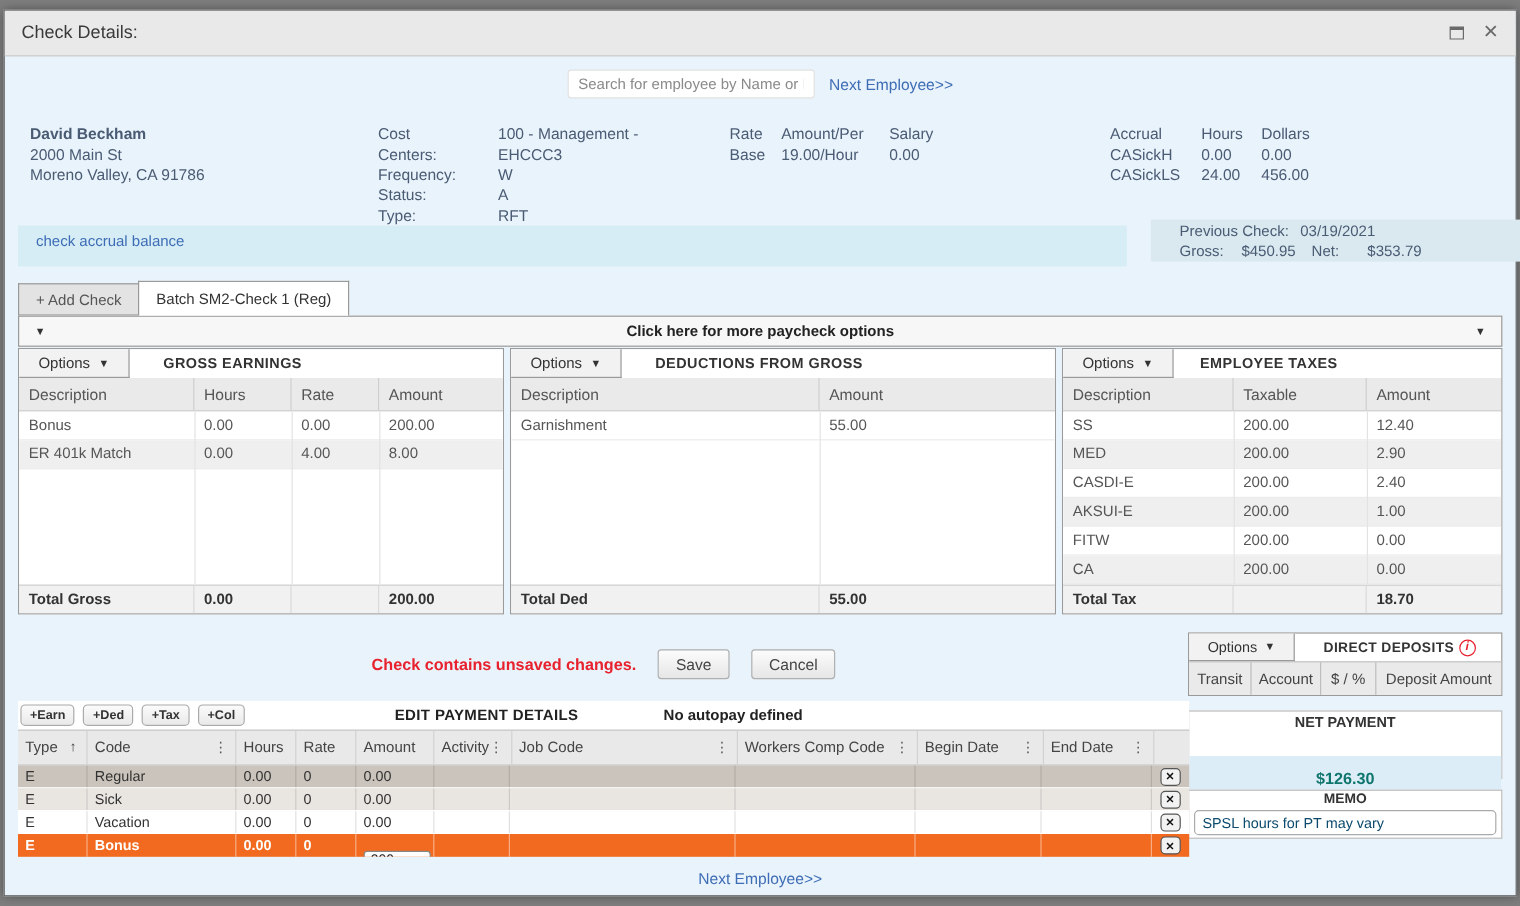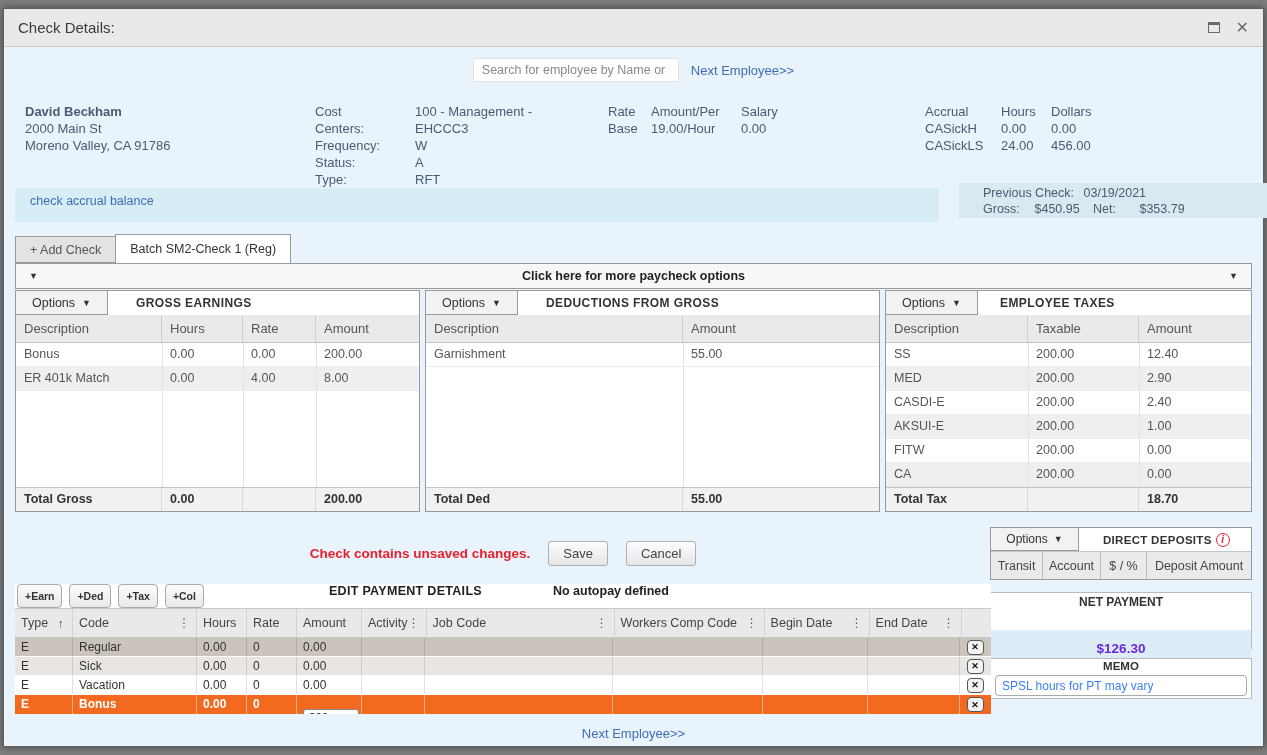--- a/index.html
+++ b/index.html
@@ -80,28 +80,28 @@
   .dd-opt { width:88px; height:23px; border-right:1px solid #9a9a9a; border-bottom:1px solid #9a9a9a; background:#f2f2f2; font-size:12px; color:#333; display:flex; align-items:center; justify-content:center; gap:6px; cursor:pointer; }
   .dd-title { font-weight:bold; font-size:11.5px; color:#333; margin-left:24px; letter-spacing:.3px; }
   .info-ico { width:14px; height:14px; border:1px solid #e8212e; border-radius:50%; color:#e8212e; font-size:10px; font-weight:bold; font-style:italic; display:inline-flex; align-items:center; justify-content:center; margin-left:4px; }
   .dd-head { display:flex; height:28px; background:#eaeaea; border-top:1px solid #c4c4c4; font-size:12.5px; color:#444; }
   .dd-head .cell { display:flex; align-items:center; justify-content:center; border-right:1px solid #bdbdbd; }
   .dd-head .cell:last-child { border-right:none; }
   .dd1{flex:0 0 52px}.dd2{flex:0 0 58px}.dd3{flex:0 0 46px}.dd4{flex:1 1 auto}
 
   .net-box { position:absolute; left:986px; top:545px; width:262px; height:57px; border:1px solid #bbb; background:#fff; }
   .net-title { height:37px; text-align:center; font-weight:bold; font-size:12px; color:#333; line-height:19px; }
-  .net-amt { height:36px; background:#dcedf8; display:flex; align-items:center; justify-content:center; color:#6d28d9; font-weight:bold; font-size:13.5px; }
+  .net-amt { height:36px; background:#dcedf8; display:flex; align-items:center; justify-content:center; color:#0f766e; font-weight:bold; font-size:13.5px; }
 
   .memo-box { position:absolute; left:986px; top:611px; width:262px; height:41px; border:1px solid #bbb; background:#fff; }
   .memo-title { height:15px; text-align:center; font-weight:bold; font-size:11.5px; color:#333; line-height:15px; }
-  .memo-input { display:block; margin:1px auto 0; width:252px; height:21px; border:1px solid #aaa; border-radius:4px; font-size:12px; color:#3b82f6; padding:0 6px; font-family:inherit; }
+  .memo-input { display:block; margin:1px auto 0; width:252px; height:21px; border:1px solid #aaa; border-radius:4px; font-size:12px; color:#0c4a6e; padding:0 6px; font-family:inherit; }
 
   .pd { position:absolute; left:11px; top:537px; width:976px; }
-  .pd-toolbar { height:24px; background:#fff; display:flex; gap:7px; padding-left:2px; }
+  .pd-toolbar { height:24px; background:#fff; display:flex; align-items:center; gap:7px; padding-left:2px; }
   .mini-btn { background:linear-gradient(#fbfbfb,#e9e9e9); border:1px solid #aaa; border-radius:4px; font-size:10.5px; font-weight:bold; color:#333; padding:2px 7px; font-family:inherit; cursor:pointer; }
   .pd-title { font-weight:bold; font-size:12.5px; color:#222; margin-left:118px; letter-spacing:.3px; }
   .pd-note { font-weight:bold; font-size:12.5px; color:#222; margin-left:52px;padding-left:12px; }
   .pd-head { display:flex; height:30px; background:#e9e9e9; border-top:1px solid #c9c9c9; border-bottom:1px solid #c9c9c9; font-size:12.5px; color:#444; }
   .pd-head .cell { display:flex; align-items:center; padding:0 6px; border-right:1px solid #d2d2d2; }
   .menu-dots { margin-left:auto; color:#555; font-size:12px; cursor:pointer; }
   .sort-arrow { margin-left:10px; color:#333; font-size:11px; }
   .pd-row { display:flex; height:19px; font-size:12px; color:#333; border-bottom:1px solid #fff; }
   .pd-row .cell { padding-left:6px; line-height:18px; border-right:1px solid rgba(0,0,0,0.12); overflow:hidden; white-space:nowrap; }
   .pd-row.taupe { background:#cbc4bc; }

